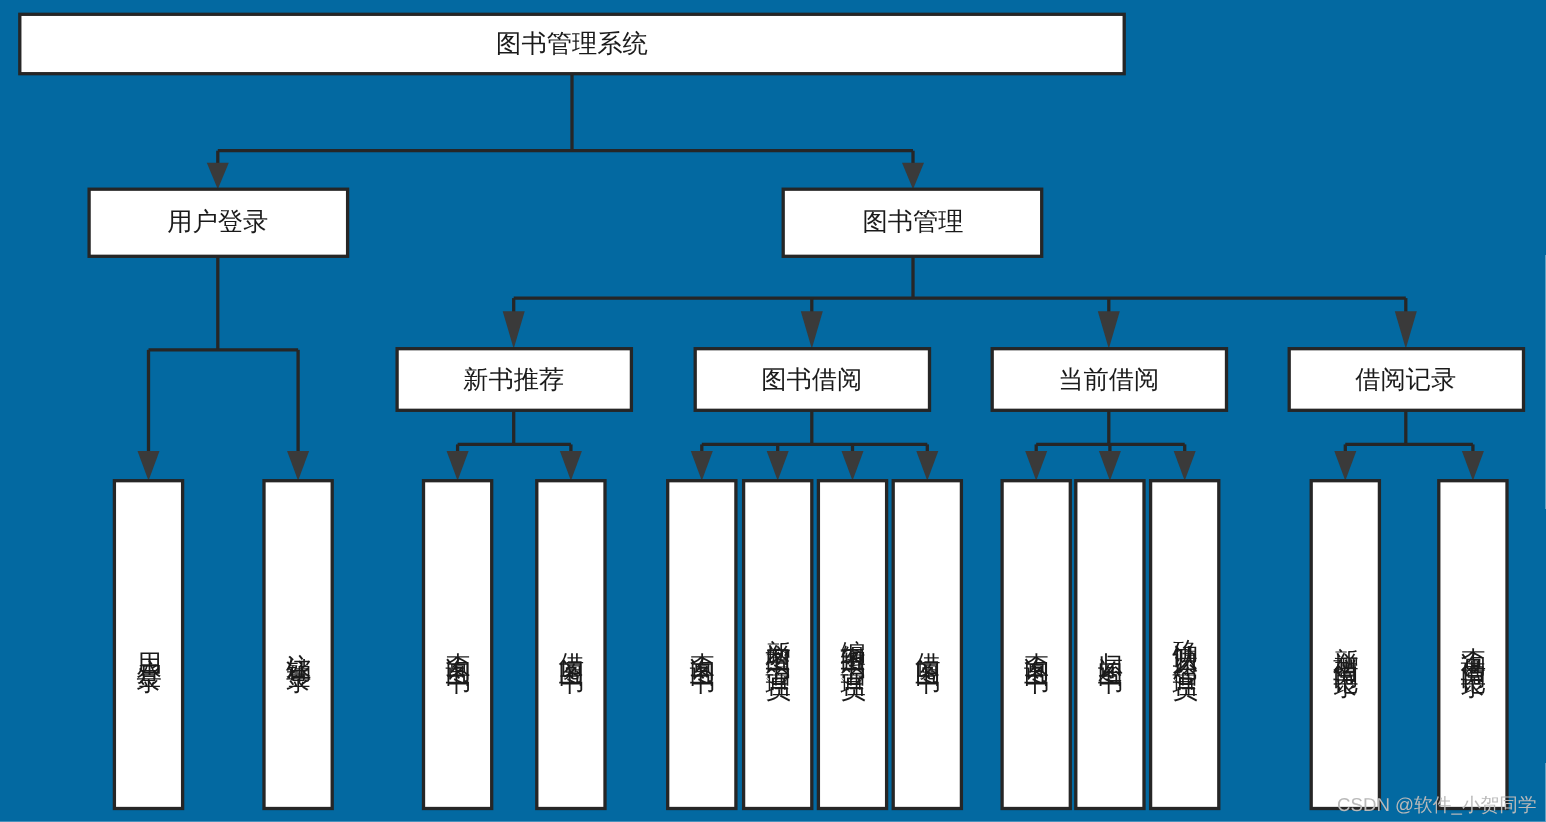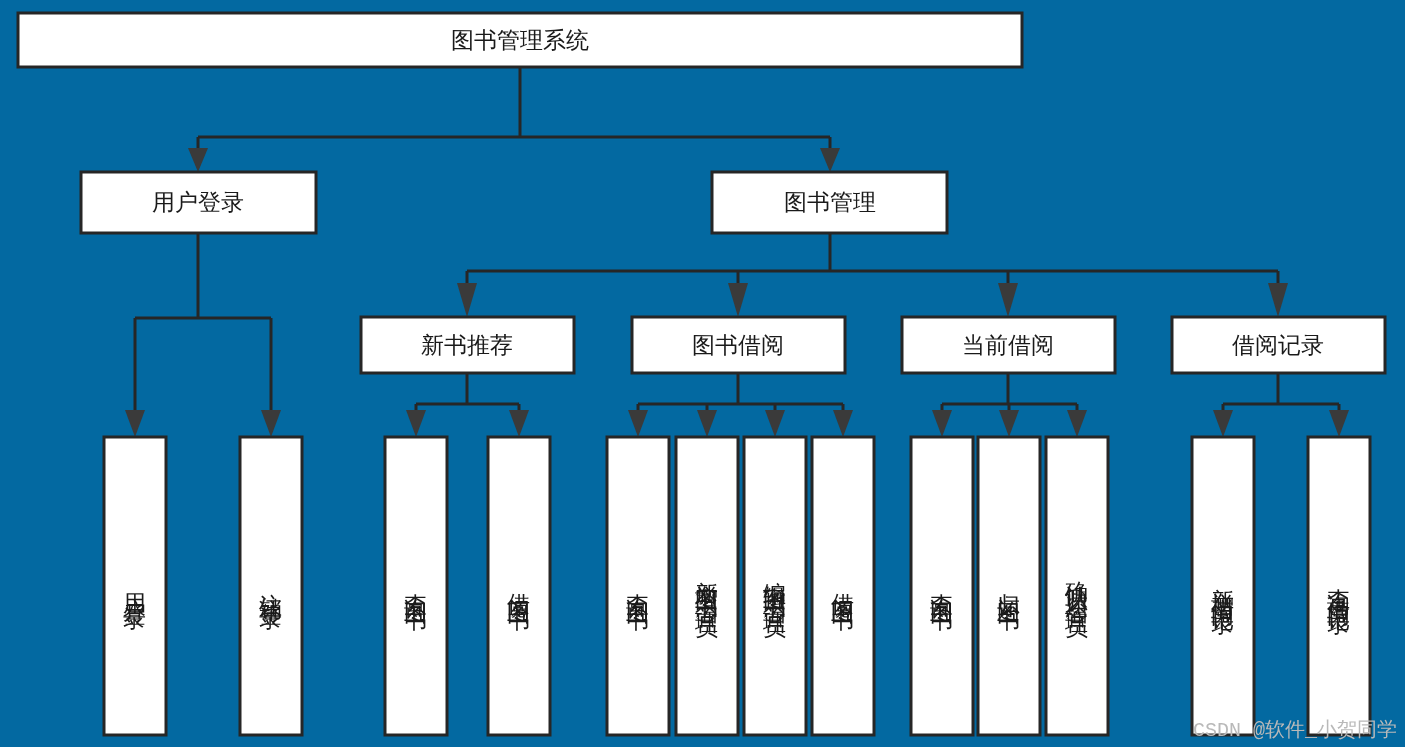--- a/index.html
+++ b/index.html
@@ -55,22 +55,22 @@
     writing-mode: vertical-rl;
     text-orientation: upright;
     letter-spacing: 5px;
     dominant-baseline: central;
     text-anchor: middle;
   }
   .watermark-text {
     position: absolute;
     right: 8px;
     bottom: 4px;
-    font-family: Liberation Mono, monospace;
-    font-size: 20px;
+    font-family: Liberation Sans, sans-serif;
+    font-size: 17px;
     color: #b9b9b9;
     white-space: nowrap;
     user-select: none;
   }
 </style>
 </head>
 <body>
 
 <div id="diagram-root">
 

